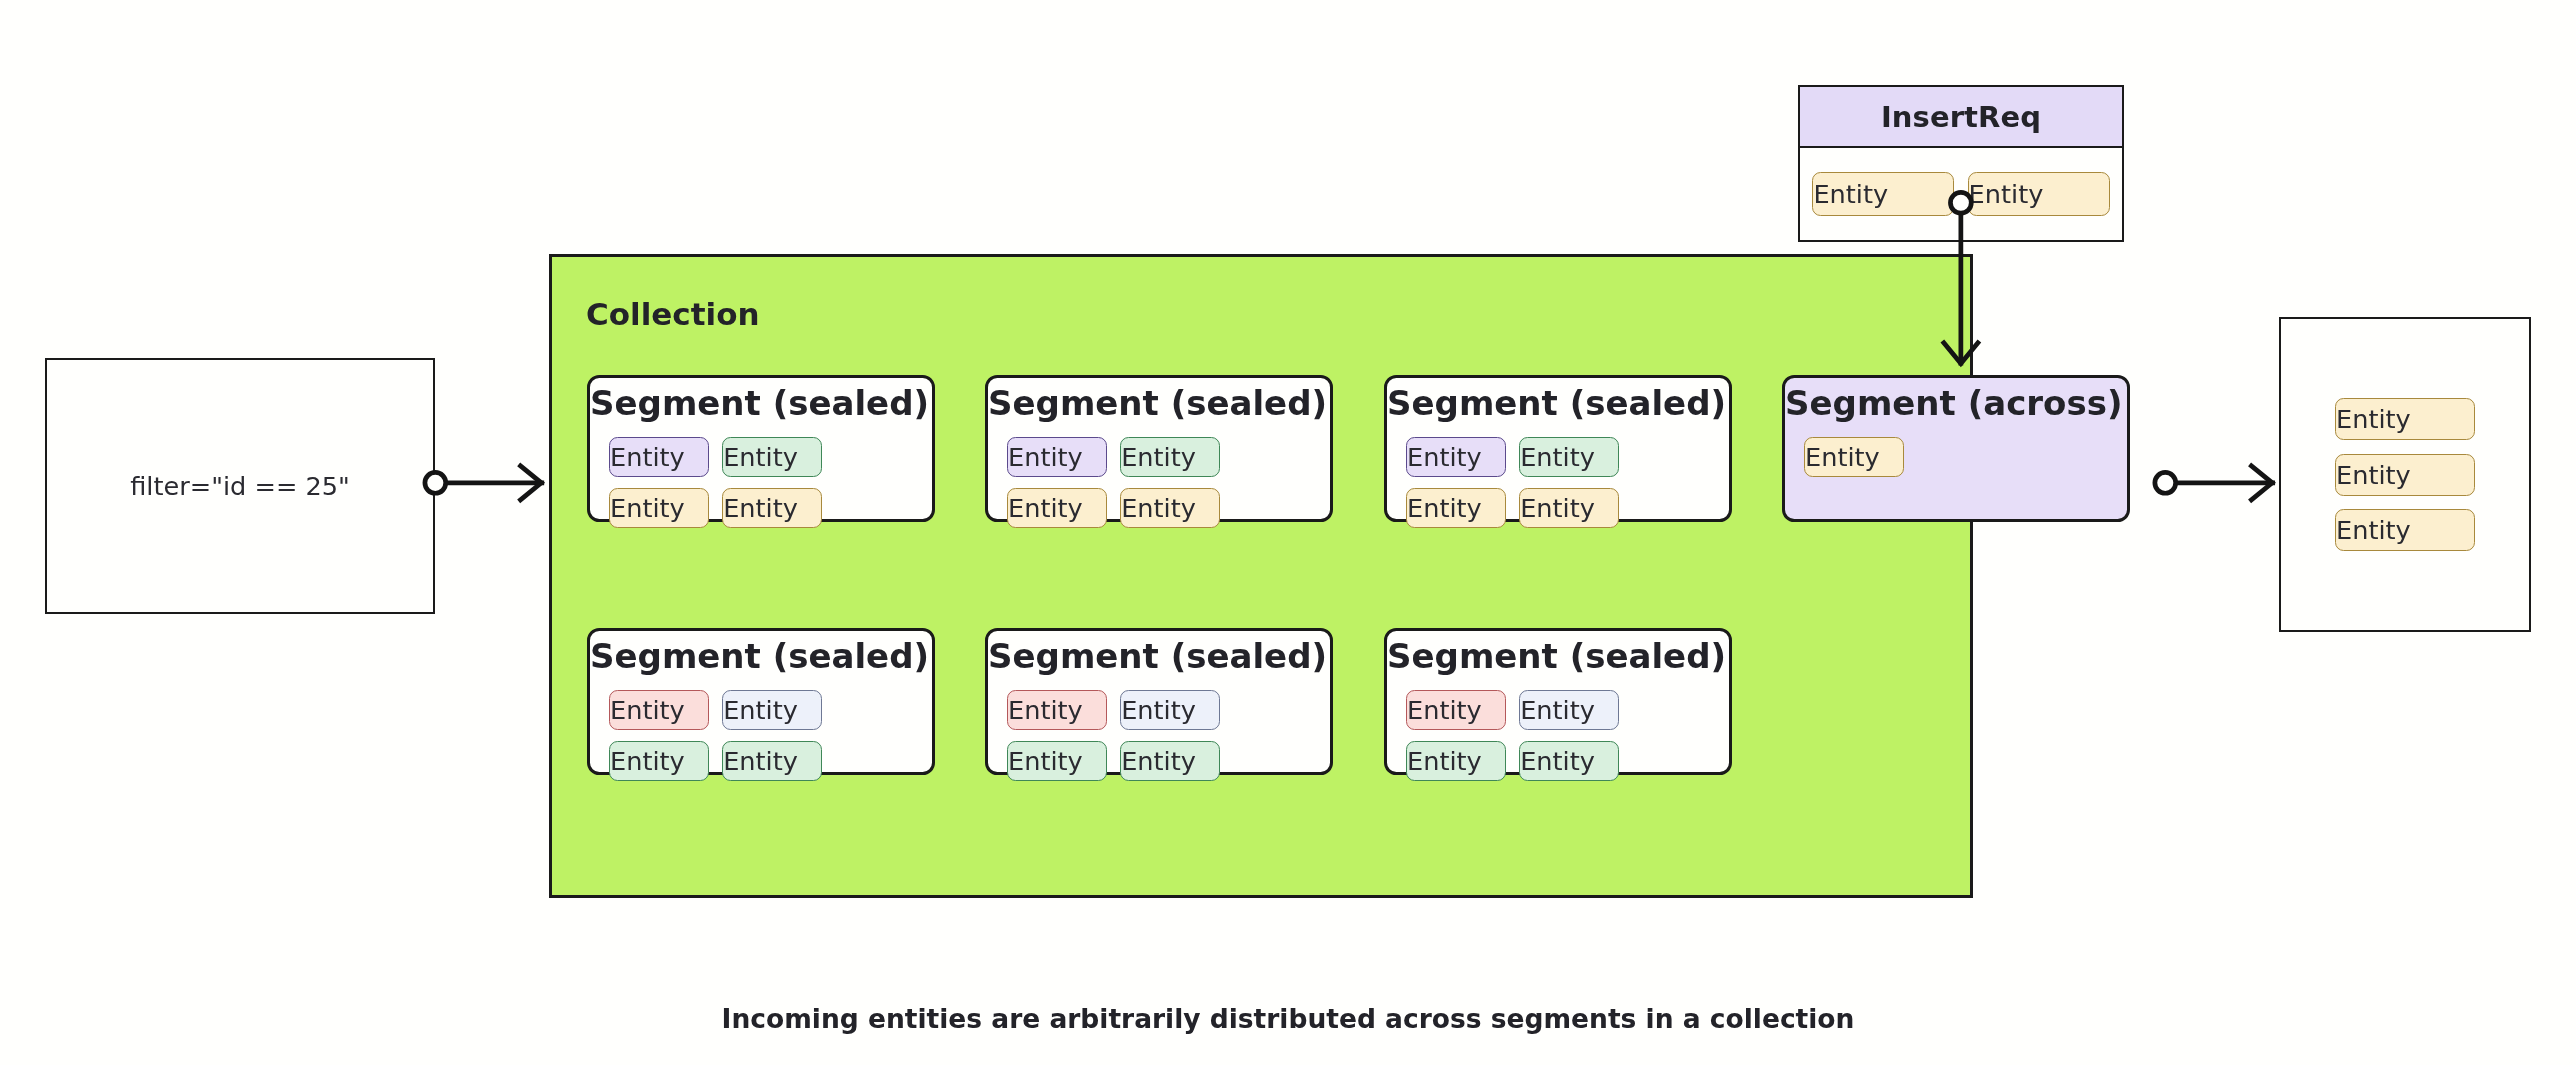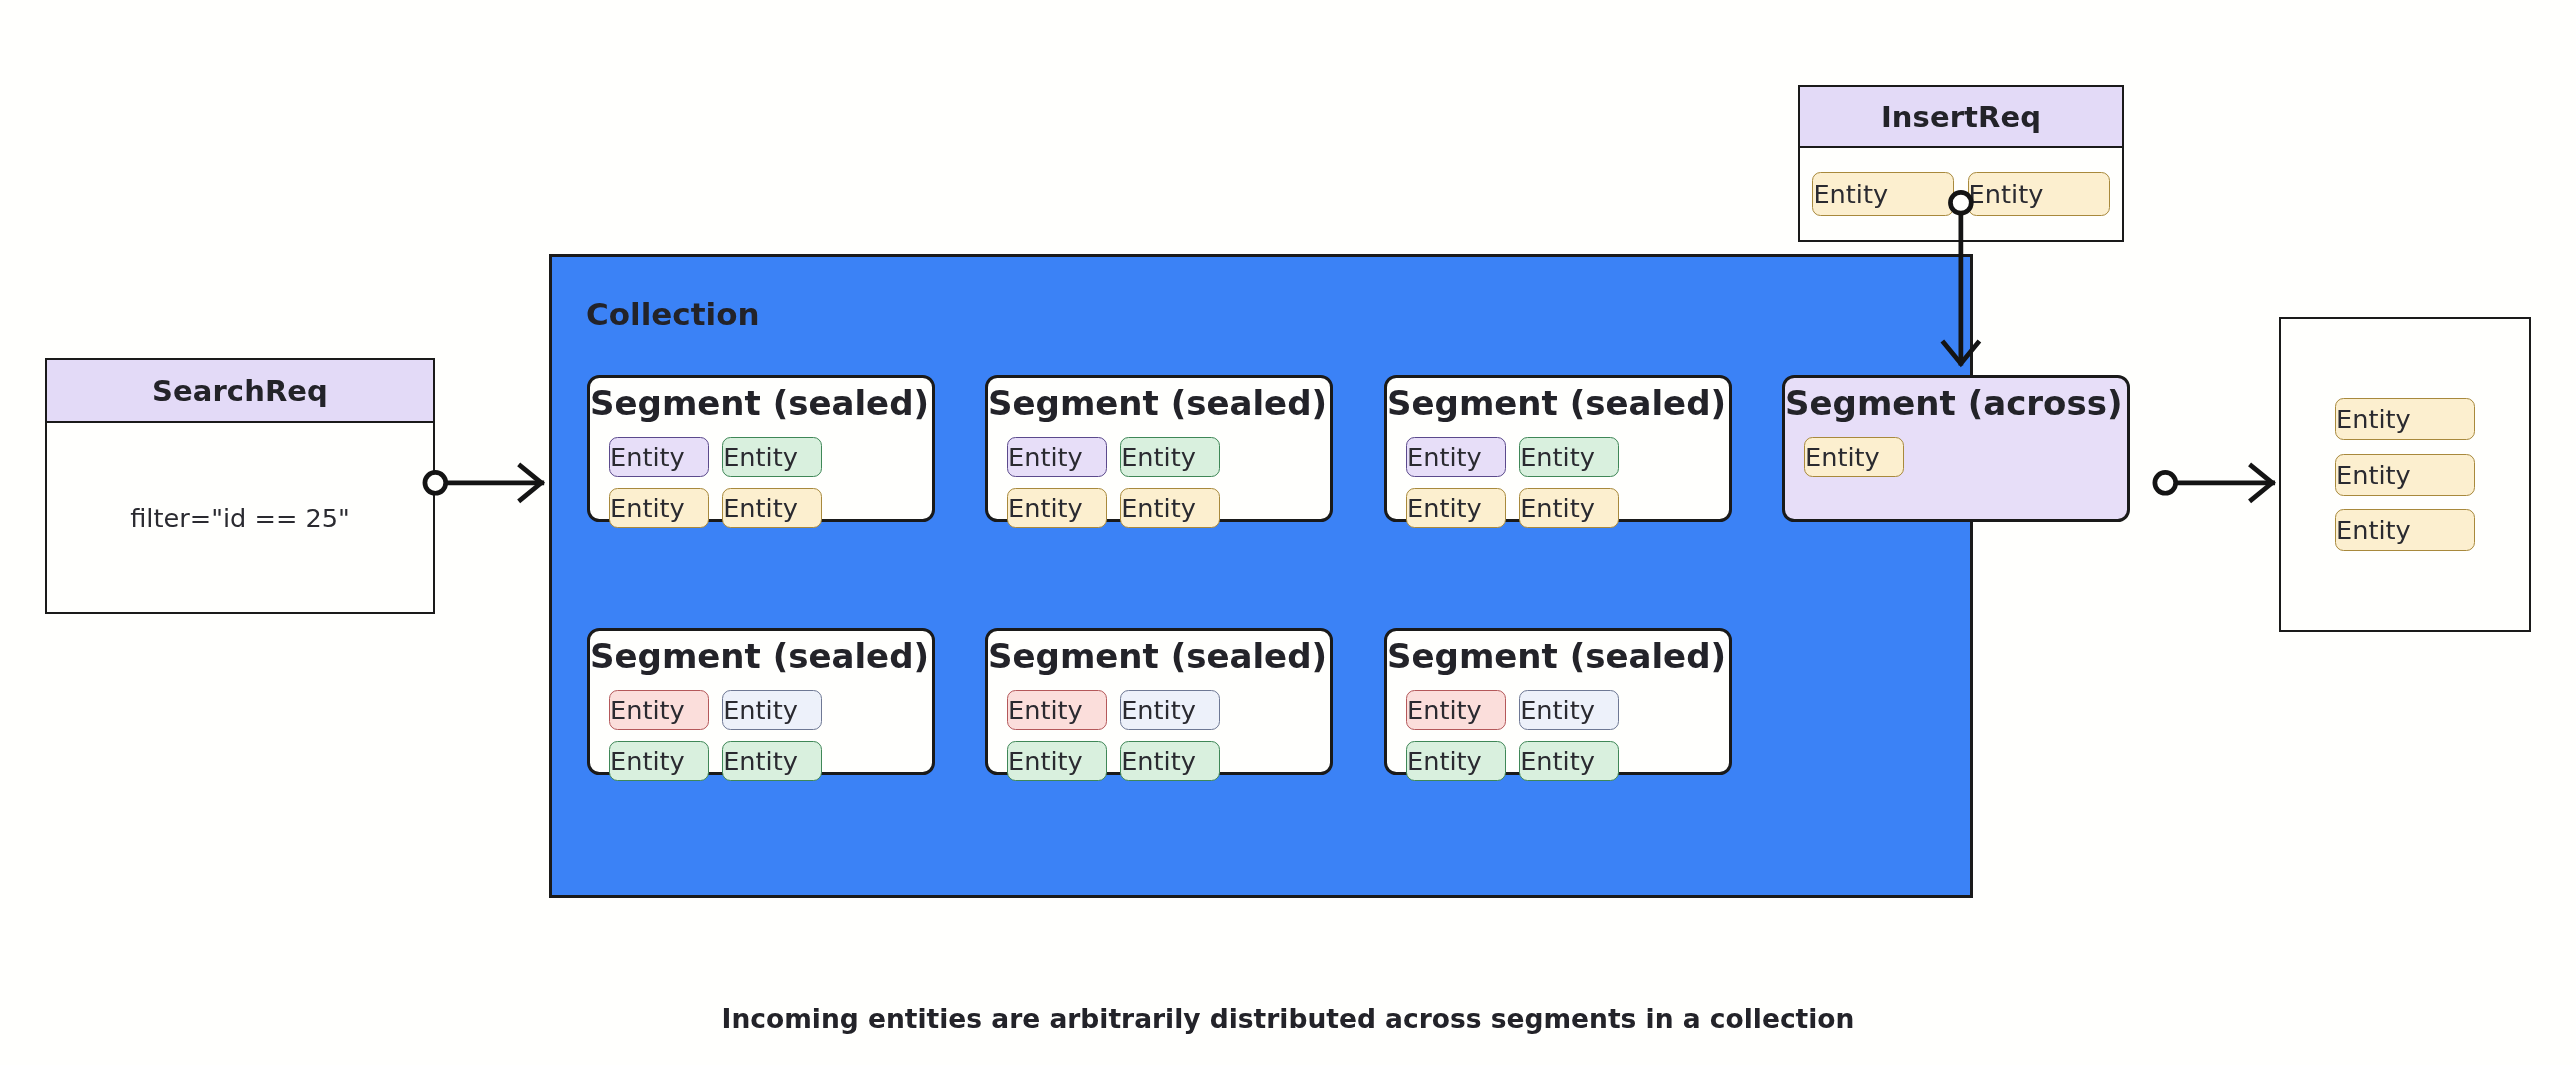--- a/index.html
+++ b/index.html
@@ -67,21 +67,21 @@
 
   
   #collection {
     position: absolute;
     left: 549px;
     top: 254px;
     width: 1424px;
     height: 644px;
     box-sizing: border-box;
     border: 3.8px solid #1A1A1A;
-    background: #3b82f6;
+    background: #bef264;
   }
   #collection-title {
     position: absolute;
     left: 34px;
     top: 39px;
     font-size: 31px;
     font-weight: bold;
     color: #232329;
   }
 
@@ -143,21 +143,20 @@
   .conn-line { stroke: #141414; stroke-width: 5; fill: none; }
   .conn-head { stroke: #141414; stroke-width: 5; fill: none; stroke-linecap: square; }
   .conn-dot  { fill: #FFFFFD; stroke: #141414; stroke-width: 5; }
 </style>
 </head>
 <body>
 
 <div id="canvas">
 
   <div class="msgbox" style="left:45px; top:358px; width:390px; height:256px;">
-    <div class="msgbox-header" style="height:63px; font-size:29px;">SearchReq</div>
     <div class="msgbox-body">
       <span style="font-size:25.6px; color:#2A2A30;">filter="id == 25"</span>
     </div>
   </div>
 
   <div class="msgbox" style="left:1798px; top:45px; width:326px; height:157px;margin-top:40px;">
     <div class="msgbox-header" style="height:61px; font-size:29px;">InsertReq</div>
     <div class="msgbox-body" style="gap:13.2px;">
       <div class="entity e-yellow" style="width:142px; height:44px;">
         <span>Entity</span>

